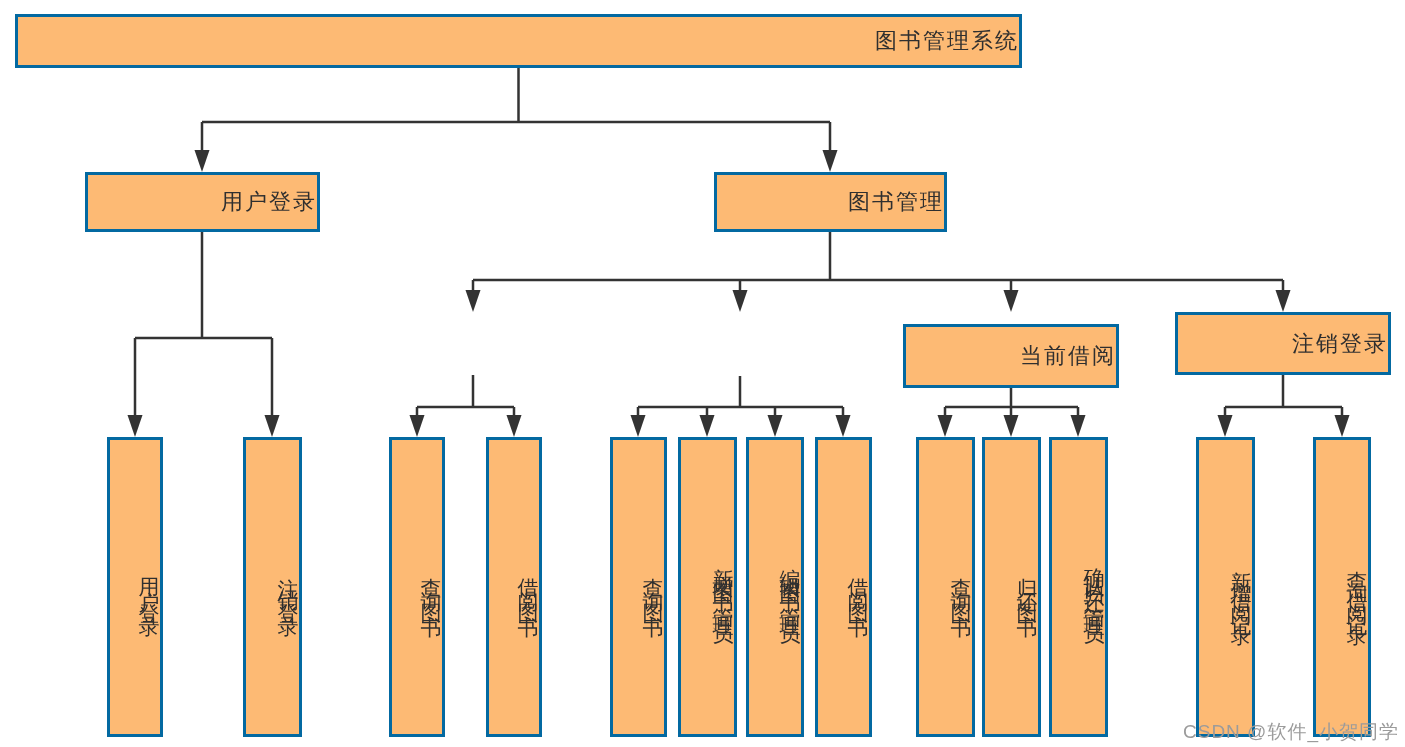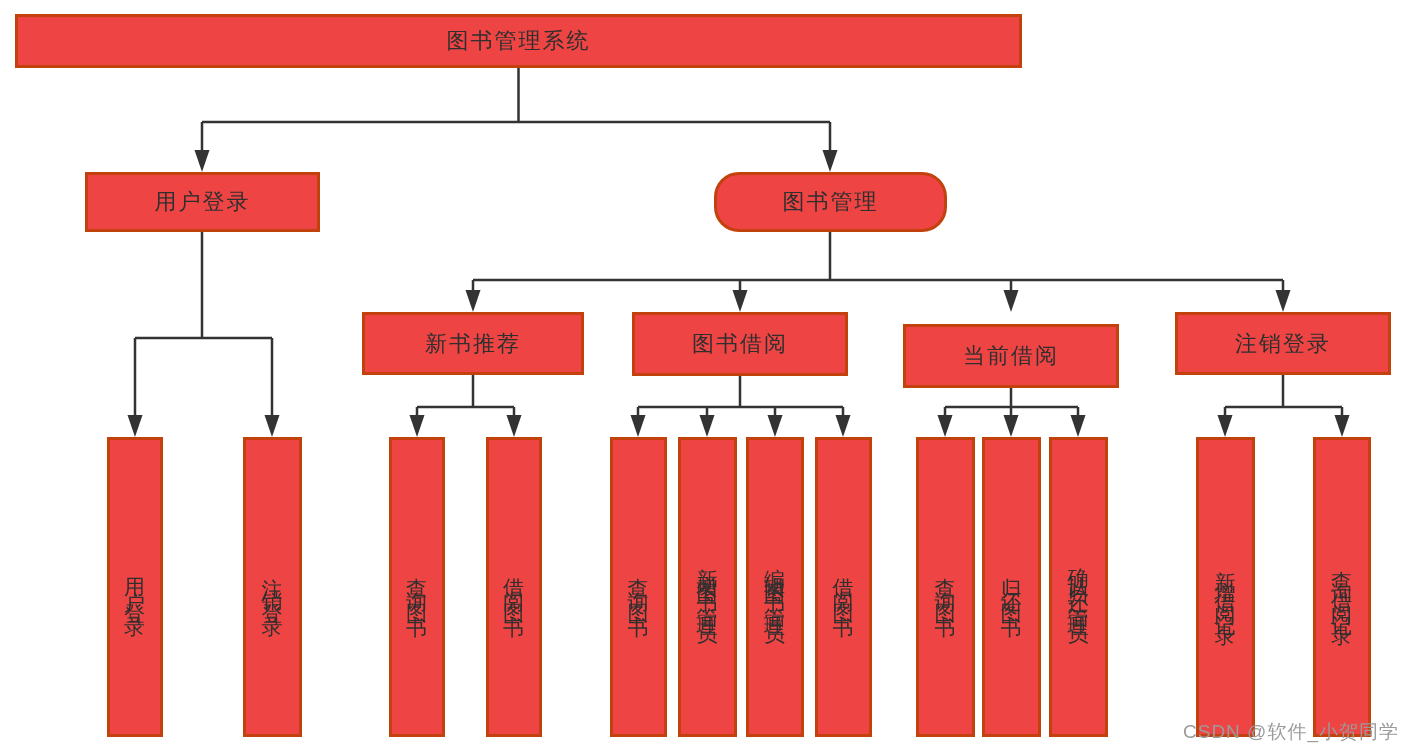--- a/index.html
+++ b/index.html
@@ -14,25 +14,25 @@
   }
   svg.connectors {
     position: absolute;
     left: 0; top: 0;
     width: 1405px; height: 747px;
     z-index: 1;
   }
   .box {
     position: absolute;
     box-sizing: border-box;
-    border: 3px solid #c2410c;
-    background: #ef4444;
+    border: 3px solid #0369a1;
+    background: #fdba74;
     display: flex;
     align-items: center;
-    justify-content: center;
+    justify-content: flex-end;
     z-index: 2;
   }
   .lbl {
     font-size: 22px;
     letter-spacing: 2px;
     color: #2f2f2f;
     white-space: nowrap;
   }
   .vlbl {
     writing-mode: vertical-rl;
@@ -93,30 +93,24 @@
     </g>
   </svg>
 
   <div class="box" style="left:15px; top:14px; width:1007px; height:54px;">
     <span class="lbl">图书管理系统</span>
   </div>
 
   <div class="box" style="left:85px; top:172px; width:235px; height:60px;">
     <span class="lbl">用户登录</span>
   </div>
-  <div class="box" style="left:714px; top:172px; width:233px; height:60px;border-radius:25px;">
+  <div class="box" style="left:714px; top:172px; width:233px; height:60px;">
     <span class="lbl">图书管理</span>
   </div>
 
-  <div class="box" style="left:362px; top:312px; width:222px; height:63px;">
-    <span class="lbl">新书推荐</span>
-  </div>
-  <div class="box" style="left:632px; top:312px; width:216px; height:64px;">
-    <span class="lbl">图书借阅</span>
-  </div>
   <div class="box" style="left:903px; top:312px; width:216px; height:64px;margin-top:12px;">
     <span class="lbl">当前借阅</span>
   </div>
   <div class="box" style="left:1175px; top:312px; width:216px; height:63px;">
     <span class="lbl">注销登录</span>
   </div>
 
   <div class="box" style="left:107px; top:437px; width:56px; height:300px;">
     <span class="vlbl sp4">用户登录</span>
   </div>

